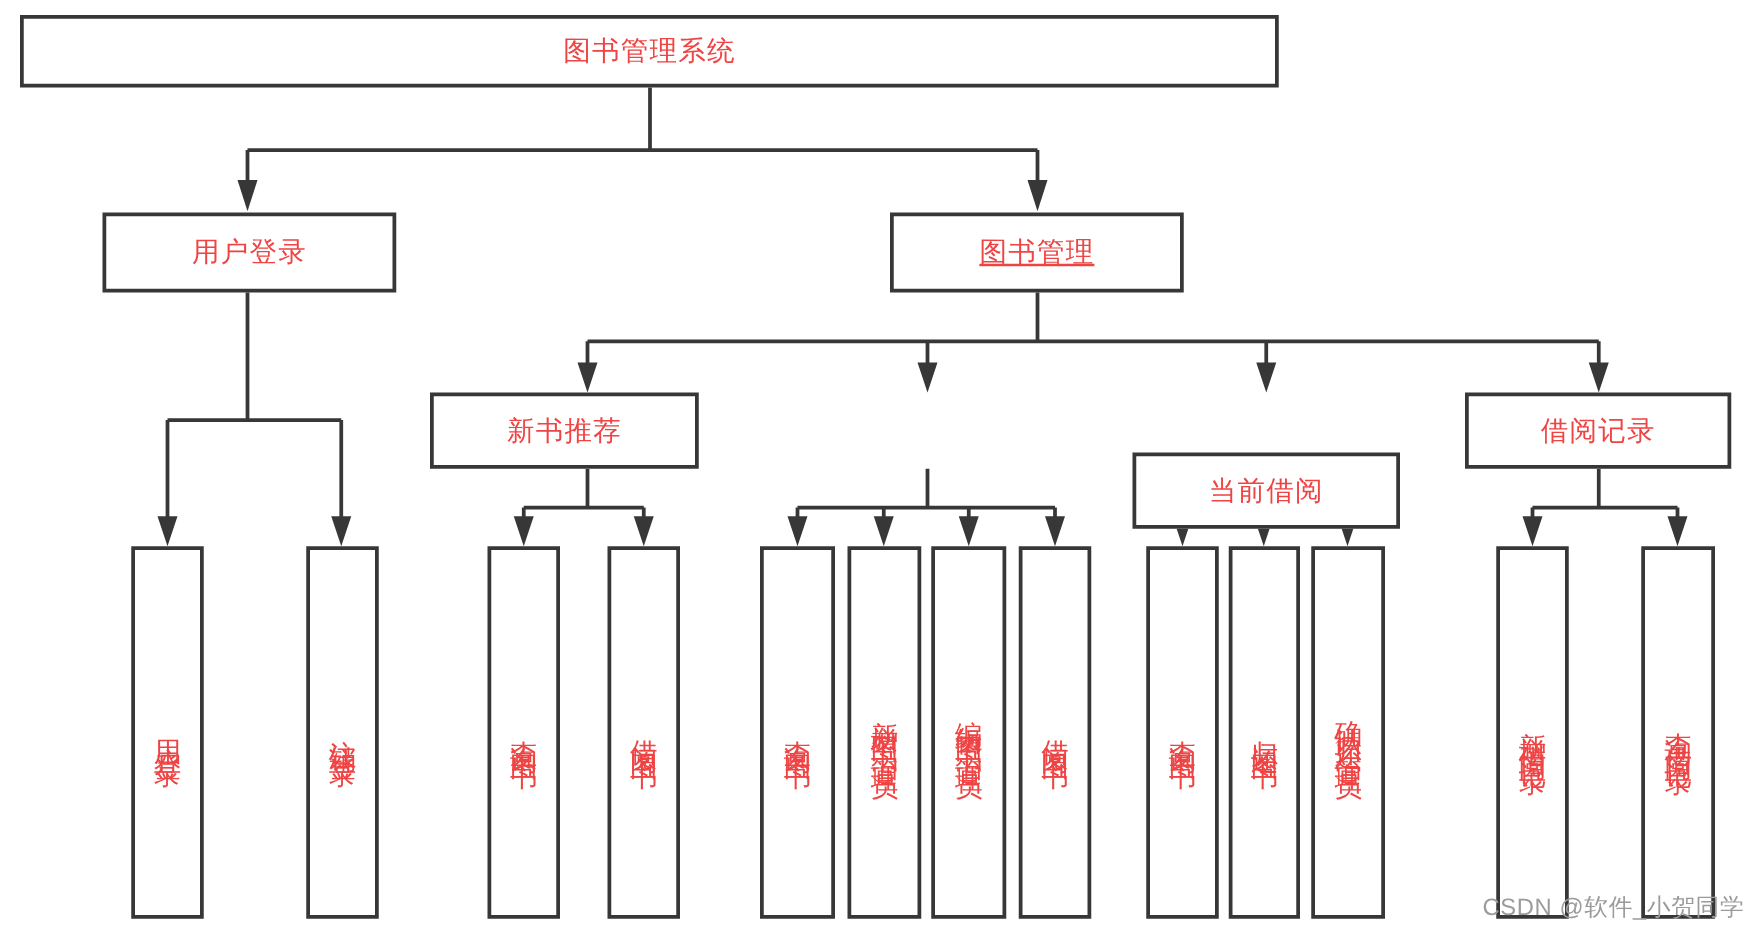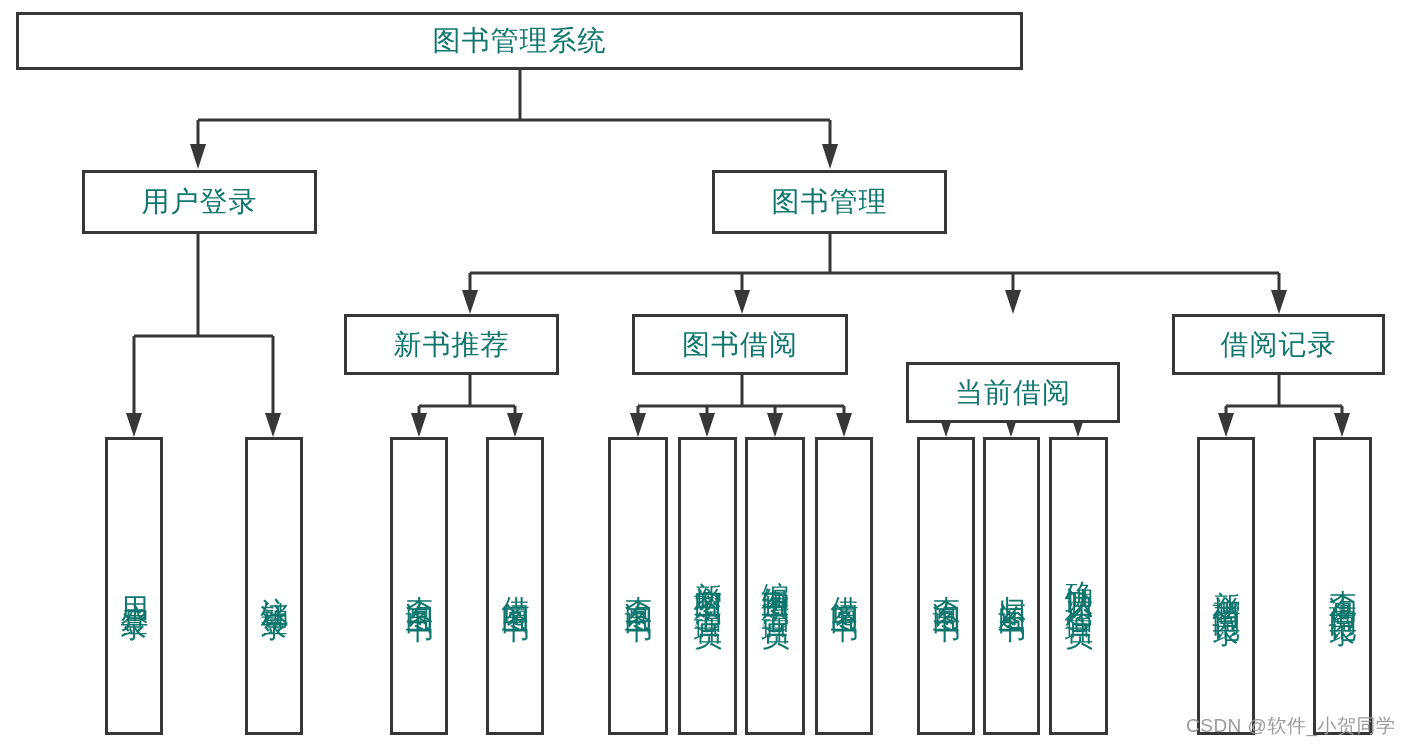--- a/index.html
+++ b/index.html
@@ -19,22 +19,22 @@
     pointer-events: none;
   }
   .box {
     position: absolute;
     box-sizing: border-box;
     background: #ffffff;
     border: 3px solid #373737;
     display: flex;
     align-items: center;
     justify-content: center;
-    font-size: 28px;
-    color: #0f766e;
+    font-size: 22px;
+    color: #ef4444;
     letter-spacing: 1px;
     white-space: nowrap;
   }
   .vlabel {
     writing-mode: vertical-rl;
     text-orientation: mixed;
     letter-spacing: 6px;
     line-height: 1;
     white-space: nowrap;
   }
@@ -95,29 +95,26 @@
     </g>
   </svg>
 
   <div class="box" style="left:16px; top:12px; width:1007px; height:58px;">
     <span>图书管理系统</span>
   </div>
 
   <div class="box" style="left:82px; top:170px; width:235px; height:64px;">
     <span>用户登录</span>
   </div>
-  <div class="box" style="left:712px; top:170px; width:235px; height:64px;">
+  <div class="box" style="left:712px; top:170px; width:235px; height:64px;text-decoration:underline;">
     <span>图书管理</span>
   </div>
 
   <div class="box" style="left:344px; top:314px; width:215px; height:61px;">
     <span>新书推荐</span>
-  </div>
-  <div class="box" style="left:632px; top:314px; width:216px; height:61px;">
-    <span>图书借阅</span>
   </div>
   <div class="box" style="left:906px; top:314px; width:214px; height:61px;margin-top:48px;">
     <span>当前借阅</span>
   </div>
   <div class="box" style="left:1172px; top:314px; width:213px; height:61px;">
     <span>借阅记录</span>
   </div>
 
   <div class="box" style="left:105px; top:437px; width:58px; height:298px;">
     <span class="vlabel">用户登录</span>

